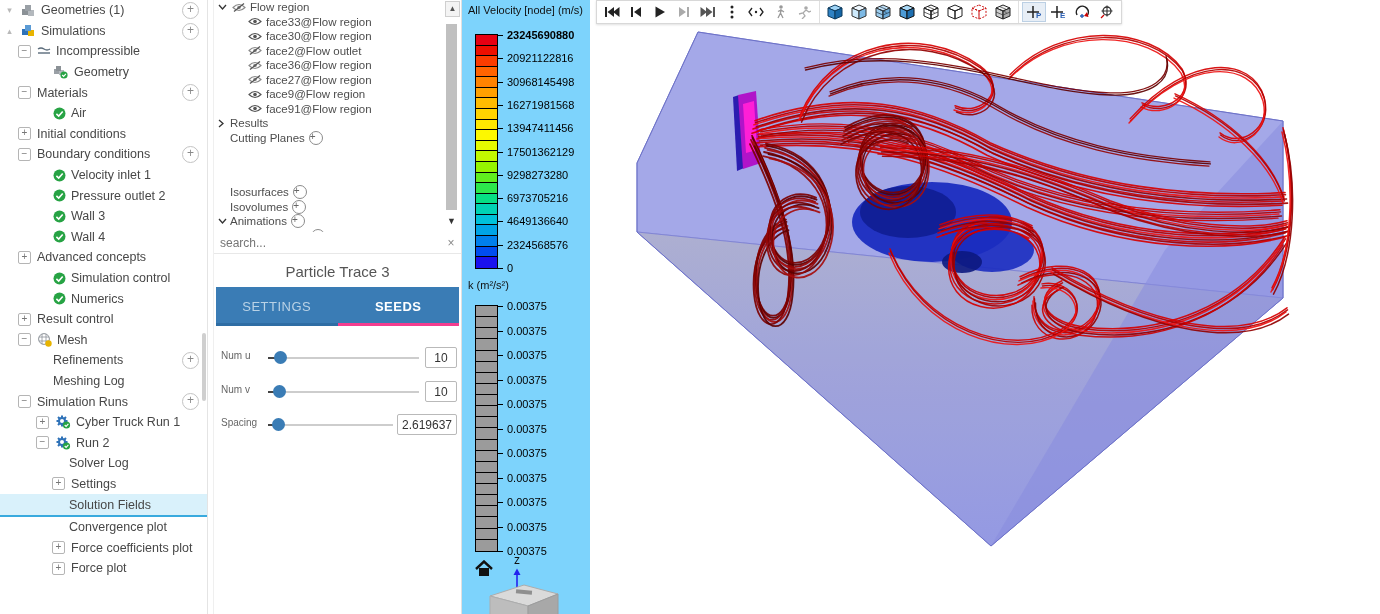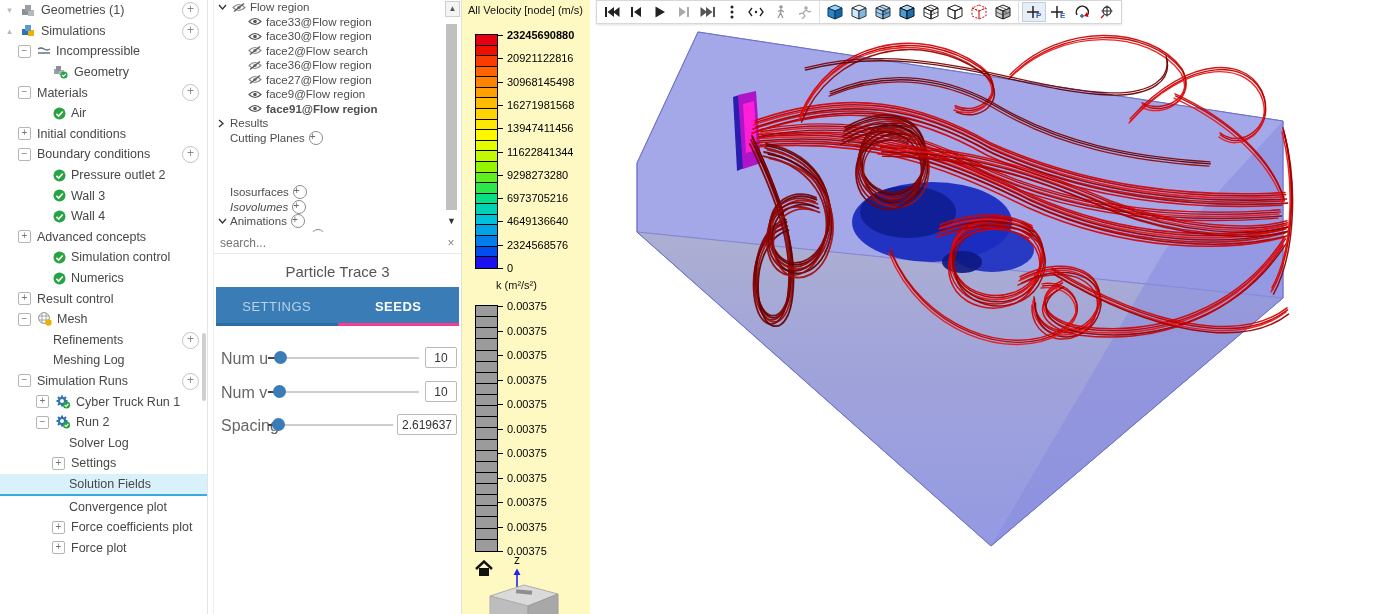--- a/index.html
+++ b/index.html
@@ -32,35 +32,35 @@
   #search-row{position:absolute;left:0;top:233px;width:247px;height:20px;border-bottom:1px solid #e8e8e8;display:flex;align-items:center;}
   #search-input{border:none;outline:none;flex:1;font-size:12px;color:#999;padding-left:6px;font-family:inherit;background:transparent;}
   #search-x{width:20px;color:#8a8a8a;font-size:12px;text-align:center;}
   #pt-title{position:absolute;left:0;top:258px;width:247px;height:26px;text-align:center;font-size:15px;color:#555;line-height:28px;}
   #tabbar{position:absolute;left:2px;top:287px;width:243px;height:39px;background:#3a7cb5;display:flex;}
   .tab{flex:1;position:relative;display:flex;align-items:center;justify-content:center;font-size:13px;letter-spacing:.5px;color:#b9d2e6;}
   .tab.active{color:#fff;font-weight:bold;}
   .tab .ustrip{position:absolute;left:0;right:0;bottom:0;height:3px;background:#2e6da4;}
   .tab.active .ustrip{background:#f53d8f;}
   .sliderrow{position:absolute;left:2px;width:243px;height:22px;}
-  .sl-label{position:absolute;left:5px;top:3px;font-size:16px;color:#666;}
+  .sl-label{position:absolute;left:5px;top:3px;font-size:10px;color:#666;}
   .sl-track{position:absolute;top:10px;height:2px;background:#cdcdcd;}
   .sl-fill{position:absolute;top:10px;height:2px;background:#444;}
   .sl-handle{position:absolute;top:4px;width:13px;height:13px;border-radius:50%;background:#3a7cb5;}
   .sl-box{position:absolute;top:0;height:19px;border:1px solid #b9b9b9;border-radius:2px;font-size:12px;color:#333;
           display:flex;align-items:center;justify-content:center;background:#fff;}
   
-  #legendcol{left:462px;top:0;width:128px;height:614px;background:#fef9c3;}
+  #legendcol{left:462px;top:0;width:128px;height:614px;background:#7dd3fc;}
   #vel-title{position:absolute;left:6px;top:4px;font-size:11px;color:#111;white-space:nowrap;}
   .cbar{position:absolute;left:13px;width:21px;border:1px solid #000;}
   .cell{width:100%;border-bottom:1px solid #000;box-sizing:border-box;}
   .cell:last-child{border-bottom:none;}
   .tick{position:absolute;left:35px;width:6px;height:1px;background:#000;}
   .ticklab{position:absolute;left:45px;font-size:11px;color:#000;line-height:11px;}
-  #k-title{position:absolute;left:6px;top:279px;font-size:11px;color:#111;margin-left:28px;}
+  #k-title{position:absolute;left:6px;top:279px;font-size:11px;color:#111;}
   
   #viewport{left:590px;top:0;width:790px;height:614px;background:#fff;}
   
   #toolbar{left:596px;top:0;height:22px;background:#fff;border:1px solid #d8d8d8;display:flex;align-items:center;
            box-shadow:0 1px 2px rgba(0,0,0,.12);}
   .tgroup{display:flex;align-items:center;padding:0 3px;height:22px;}
   .tgroup + .tgroup{border-left:1px solid #e0e0e0;}
   .tbtn{width:24px;height:20px;display:flex;align-items:center;justify-content:center;}
   .tbtn.pressed{background:#e7eef6;border:1px solid #bcd0e4;box-sizing:border-box;}
   
@@ -145,20 +145,30 @@
       <span class="pluscirc">+</span>
     </div>
     <div class="srow" style="padding-left: 36px;">
       <span style="width:17px;flex:none"></span>
       <span class="sicon">
         <svg width="13" height="13">
           <circle cx="6.5" cy="6.5" r="6" fill="#27a344"></circle>
           <path d="M3.4 6.8 L5.7 9 L9.7 4.4" stroke="#fff" stroke-width="1.6" fill="none"></path>
         </svg>
       </span>
+      <span>Velocity inlet 1</span>
+    </div>
+    <div class="srow" style="padding-left: 36px;">
+      <span style="width:17px;flex:none"></span>
+      <span class="sicon">
+        <svg width="13" height="13">
+          <circle cx="6.5" cy="6.5" r="6" fill="#27a344"></circle>
+          <path d="M3.4 6.8 L5.7 9 L9.7 4.4" stroke="#fff" stroke-width="1.6" fill="none"></path>
+        </svg>
+      </span>
       <span>Pressure outlet 2</span>
     </div>
     <div class="srow" style="padding-left: 36px;">
       <span style="width:17px;flex:none"></span>
       <span class="sicon">
         <svg width="13" height="13">
           <circle cx="6.5" cy="6.5" r="6" fill="#27a344"></circle>
           <path d="M3.4 6.8 L5.7 9 L9.7 4.4" stroke="#fff" stroke-width="1.6" fill="none"></path>
         </svg>
       </span>
@@ -321,21 +331,21 @@
       </div>
       <div class="trow" style="padding-left: 20px;">
         <span class="tchev"></span>
         <span class="ticon">
           <svg width="14" height="9">
             <path d="M1 4.5 Q7 -1.5 13 4.5 Q7 10.5 1 4.5 Z" fill="none" stroke="#8a8a8a" stroke-width="1.1"></path>
             <circle cx="7" cy="4.5" r="1.8" fill="#8a8a8a"></circle>
             <line x1="2" y1="8.5" x2="12" y2="0.5" stroke="#555" stroke-width="1.2"></line>
           </svg>
         </span>
-        <span>face2@Flow search</span>
+        <span>face2@Flow outlet</span>
       </div>
       <div class="trow" style="padding-left: 20px;">
         <span class="tchev"></span>
         <span class="ticon">
           <svg width="14" height="9">
             <path d="M1 4.5 Q7 -1.5 13 4.5 Q7 10.5 1 4.5 Z" fill="none" stroke="#8a8a8a" stroke-width="1.1"></path>
             <circle cx="7" cy="4.5" r="1.8" fill="#8a8a8a"></circle>
             <line x1="2" y1="8.5" x2="12" y2="0.5" stroke="#555" stroke-width="1.2"></line>
           </svg>
         </span>
@@ -355,21 +365,21 @@
       <div class="trow" style="padding-left: 20px;">
         <span class="tchev"></span>
         <span class="ticon">
           <svg width="14" height="9">
             <path d="M1 4.5 Q7 -1.5 13 4.5 Q7 10.5 1 4.5 Z" fill="none" stroke="#555" stroke-width="1.1"></path>
             <circle cx="7" cy="4.5" r="1.8" fill="#555"></circle>
           </svg>
         </span>
         <span>face9@Flow region</span>
       </div>
-      <div class="trow" style="padding-left: 20px; font-weight: bold;">
+      <div class="trow" style="padding-left: 20px;">
         <span class="tchev"></span>
         <span class="ticon">
           <svg width="14" height="9">
             <path d="M1 4.5 Q7 -1.5 13 4.5 Q7 10.5 1 4.5 Z" fill="none" stroke="#555" stroke-width="1.1"></path>
             <circle cx="7" cy="4.5" r="1.8" fill="#555"></circle>
           </svg>
         </span>
         <span>face91@Flow region</span>
       </div>
       <div class="trow" style="padding-left: 4px;">
@@ -383,21 +393,21 @@
       <div class="trow" style="padding-left: 4px;">
         <span class="tchev"></span>
         <span>Cutting Planes</span>
         <span class="tsuffix ocirc">+</span>
       </div>
       <div class="trow" style="padding-left: 4px; margin-top: 40px;">
         <span class="tchev"></span>
         <span>Isosurfaces</span>
         <span class="tsuffix ocirc">+</span>
       </div>
-      <div class="trow" style="padding-left: 4px; font-style: italic;">
+      <div class="trow" style="padding-left: 4px;">
         <span class="tchev"></span>
         <span>Isovolumes</span>
         <span class="tsuffix ocirc">+</span>
       </div>
       <div class="trow" style="padding-left: 4px;">
         <span class="tchev">
           <svg width="9" height="6">
             <path d="M1 1 L4.5 5 L8 1" stroke="#333" fill="none" stroke-width="1.3"></path>
           </svg>
         </span>
@@ -495,21 +505,21 @@
       <div class="ticklab" style="top: 30px; font-weight: bold;">23245690880</div>
       <div class="tick" style="top: 58.3px;"></div>
       <div class="ticklab" style="top: 53.3px;">20921122816</div>
       <div class="tick" style="top: 81.6px;"></div>
       <div class="ticklab" style="top: 76.6px;">30968145498</div>
       <div class="tick" style="top: 104.9px;"></div>
       <div class="ticklab" style="top: 99.9px;">16271981568</div>
       <div class="tick" style="top: 128.2px;"></div>
       <div class="ticklab" style="top: 123.2px;">13947411456</div>
       <div class="tick" style="top: 151.5px;"></div>
-      <div class="ticklab" style="top: 146.5px;">11622841344</div>
+      <div class="ticklab" style="top: 146.5px;">17501362129</div>
       <div class="tick" style="top: 174.8px;"></div>
       <div class="ticklab" style="top: 169.8px;">9298273280</div>
       <div class="tick" style="top: 198.1px;"></div>
       <div class="ticklab" style="top: 193.1px;">6973705216</div>
       <div class="tick" style="top: 221.4px;"></div>
       <div class="ticklab" style="top: 216.4px;">4649136640</div>
       <div class="tick" style="top: 244.7px;"></div>
       <div class="ticklab" style="top: 239.7px;">2324568576</div>
       <div class="tick" style="top: 268px;"></div>
       <div class="ticklab" style="top: 263px;">0</div>

